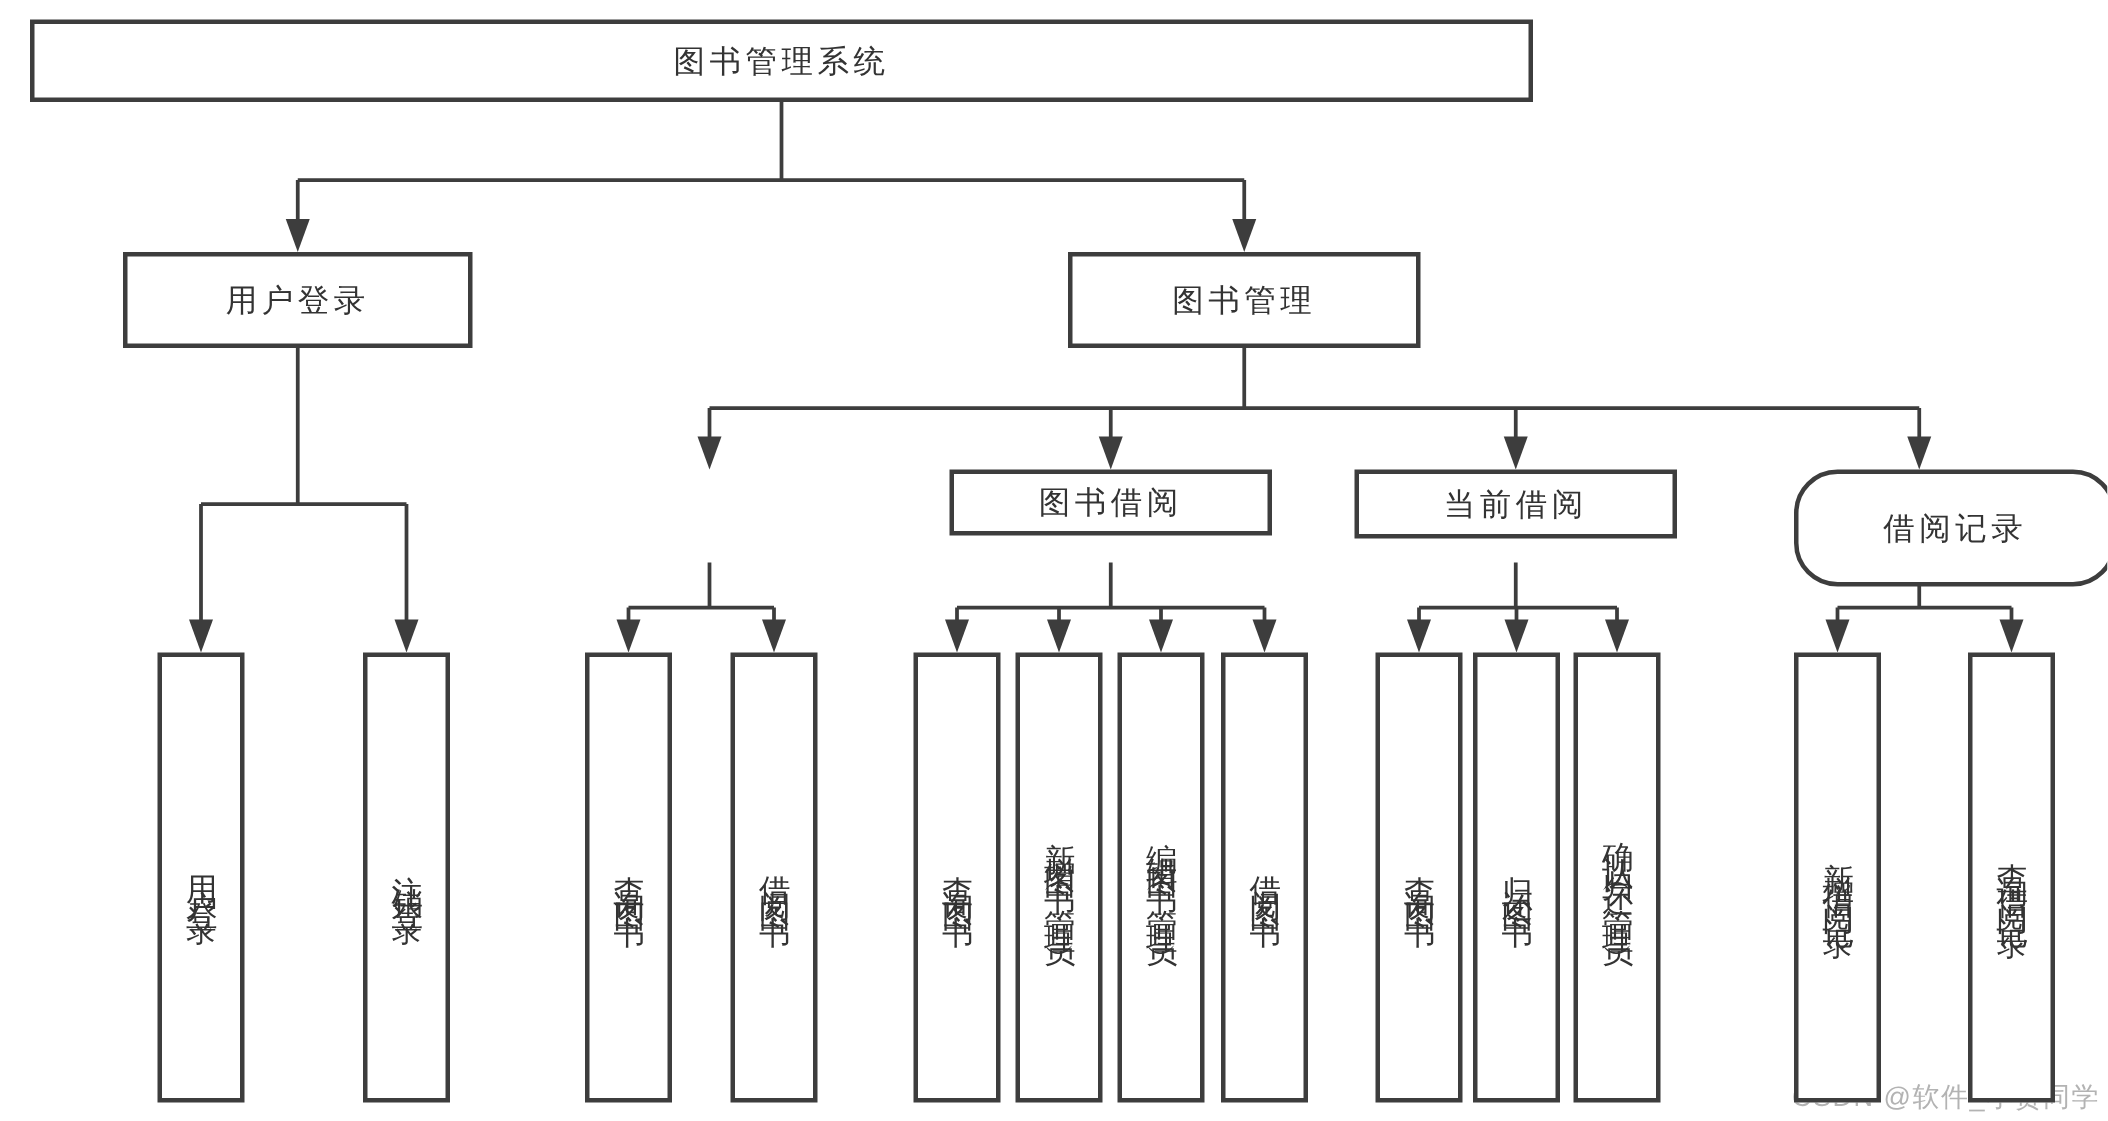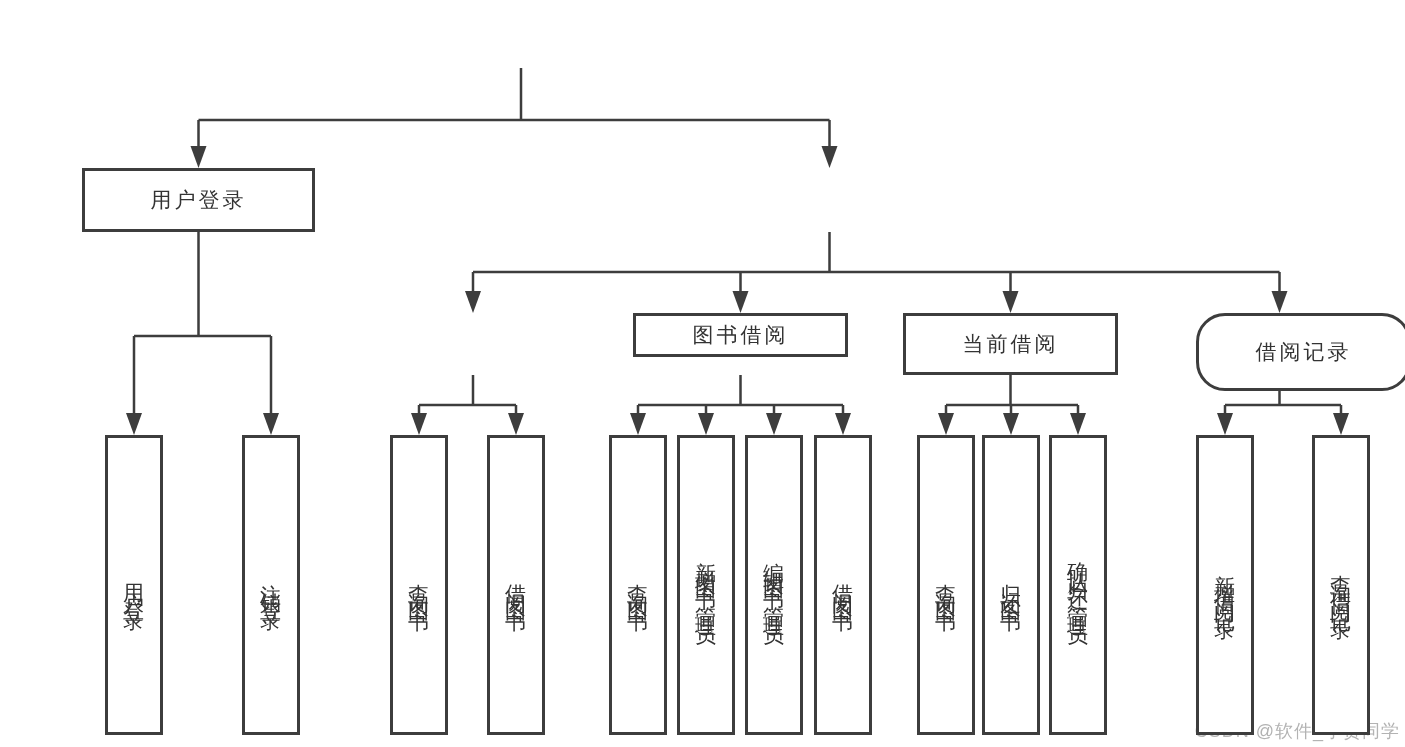--- a/index.html
+++ b/index.html
@@ -97,23 +97,25 @@
         <polygon points="1070,413 1086,413 1078,435" fill="var(--line)" stroke="none"></polygon>
       </g>
       <g stroke="var(--line)" stroke-width="2.5" fill="none">
         <path d="M1279.5 375 V405 M1225 405 H1341 M1225 405 V415 M1341 405 V415"></path>
         <polygon points="1217,413 1233,413 1225,435" fill="var(--line)" stroke="none"></polygon>
         <polygon points="1333,413 1349,413 1341,435" fill="var(--line)" stroke="none"></polygon>
       </g>
     </svg>
 
   <div id="watermark">CSDN @软件_小贺同学</div>
+<div class="node h" style="left: 20px; top: 13px; width: 1002px; height: 55px;">图书管理系统</div>
     <div class="node h" style="left: 82px; top: 168px; width: 233px; height: 64px;">用户登录</div>
+    <div class="node h" style="left: 712px; top: 168px; width: 235px; height: 64px;">图书管理</div>
     <div class="node h" style="left: 633px; top: 313px; width: 215px; height: 44px;">图书借阅</div>
-    <div class="node h" style="left: 903px; top: 313px; width: 215px; height: 62px;">当前借阅</div>
+    <div class="node h" style="left: 903px; top: 313px; width: 215px; height: 46px;">当前借阅</div>
     <div class="node h" style="left: 1196px; top: 313px; width: 215px; height: 78px; border-radius: 29px;">借阅记录</div>
     <div class="node v" style="left: 105px; top: 435px; width: 58px; height: 300px;">用户登录</div>
     <div class="node v" style="left: 242px; top: 435px; width: 58px; height: 300px;">注销登录</div>
     <div class="node v" style="left: 390px; top: 435px; width: 58px; height: 300px;">查询图书</div>
     <div class="node v" style="left: 487px; top: 435px; width: 58px; height: 300px;">借阅图书</div>
     <div class="node v" style="left: 609px; top: 435px; width: 58px; height: 300px;">查询图书</div>
     <div class="node v" style="left: 677px; top: 435px; width: 58px; height: 300px;">新增图书（管理员）</div>
     <div class="node v" style="left: 745px; top: 435px; width: 58px; height: 300px;">编辑图书（管理员）</div>
     <div class="node v" style="left: 814px; top: 435px; width: 58px; height: 300px;">借阅图书</div>
     <div class="node v" style="left: 917px; top: 435px; width: 58px; height: 300px;">查询图书</div>

